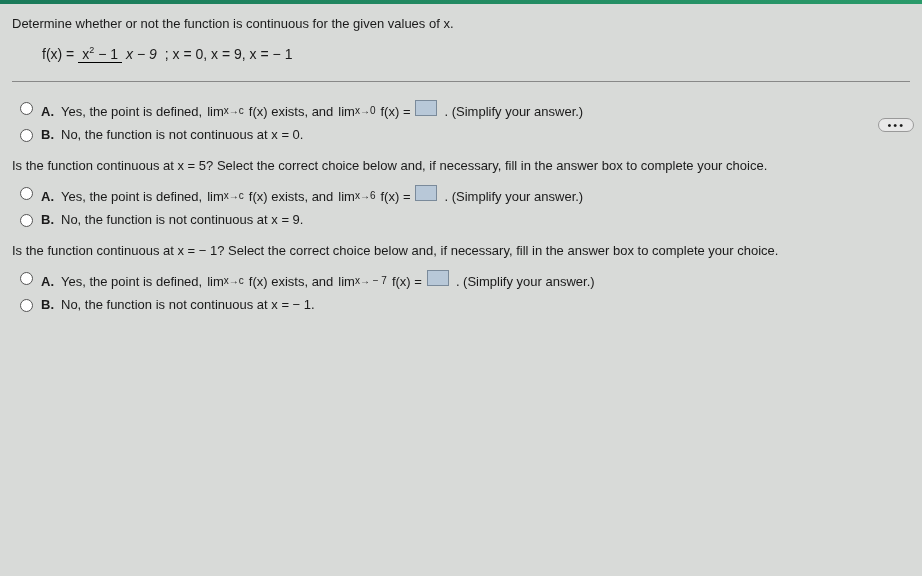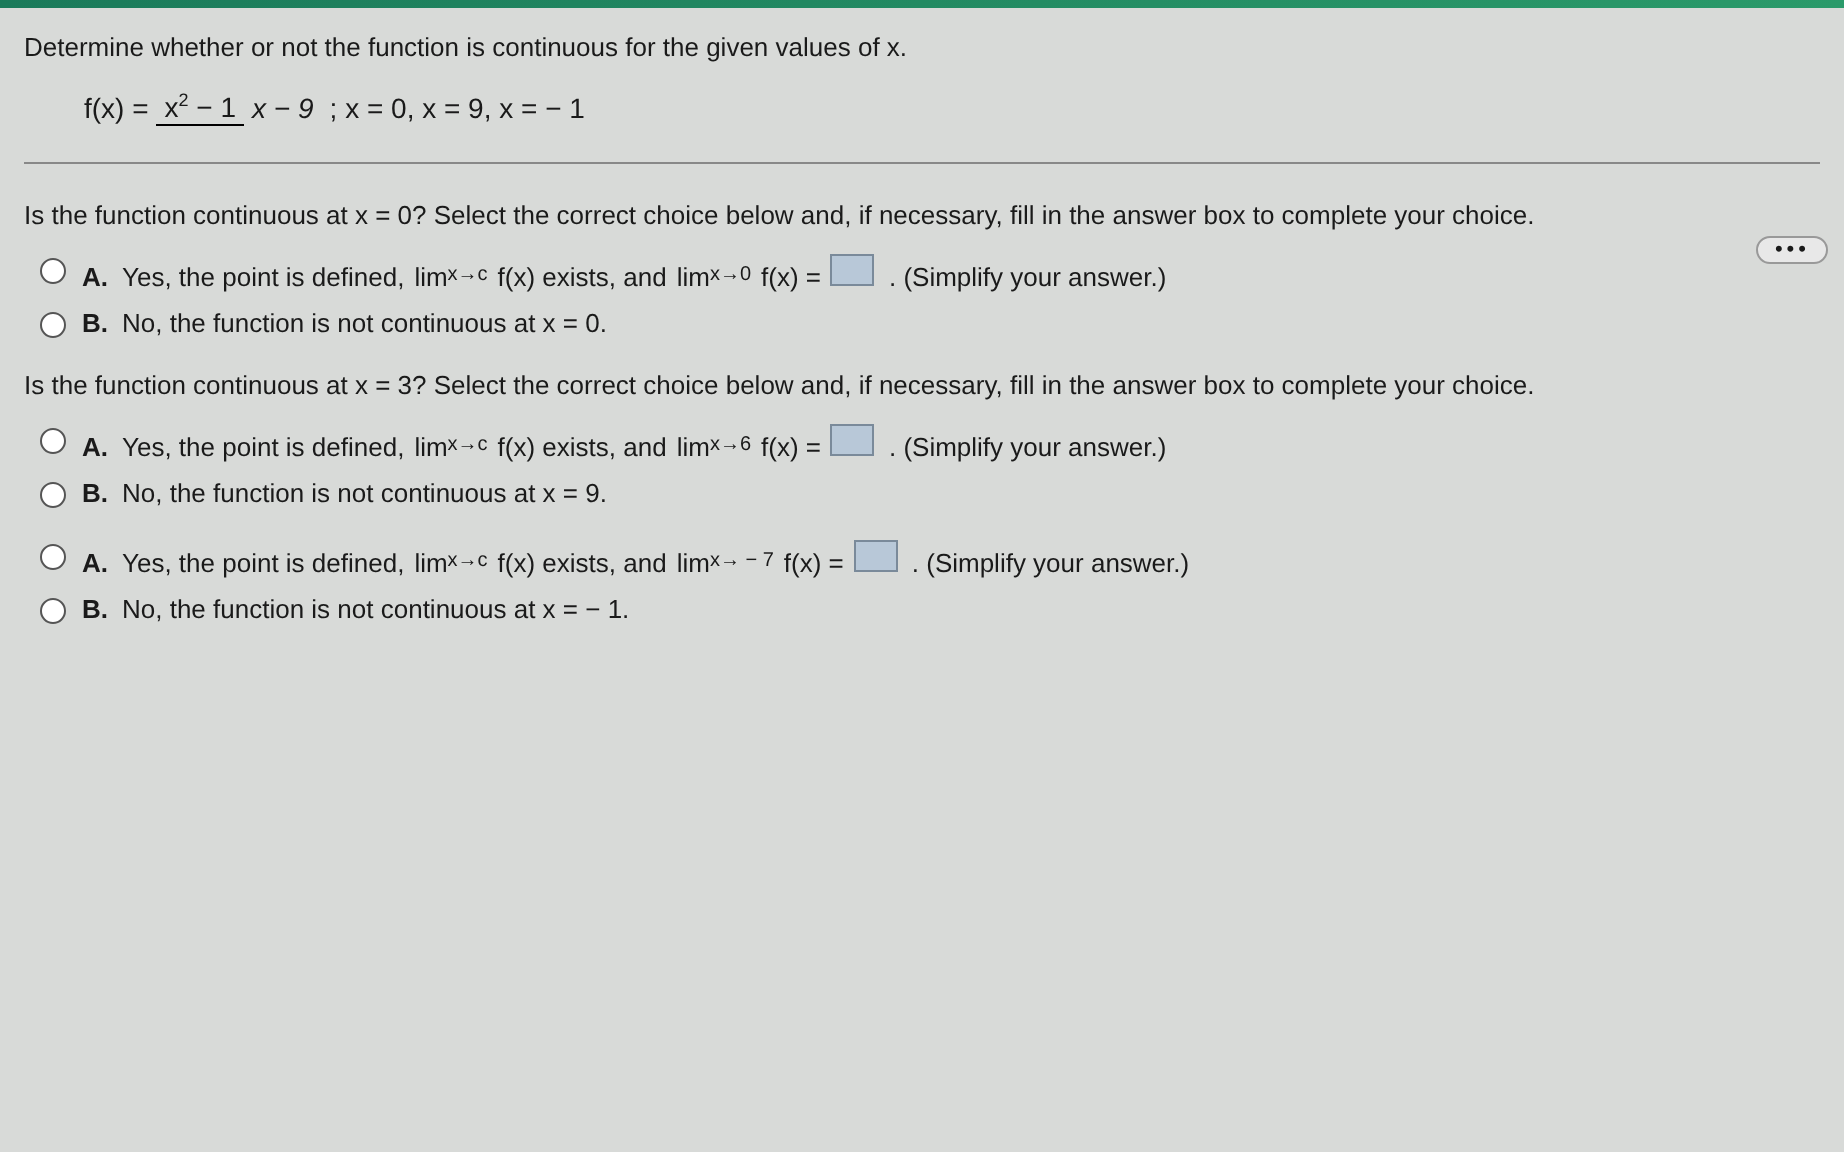--- a/index.html
+++ b/index.html
@@ -147,21 +147,20 @@
     <span class="den">x − 9</span>
   </span>
   <span>; x = 0, x = 9, x = − 1</span>
 </div>
 
 <hr class="divider">
 
 <div class="more-btn">•••</div>
 
 <div class="section">
-  <div class="section-prompt">Is the function continuous at x = 0? Select the correct choice below and, if necessary, fill in the answer box to complete your choice.</div>
 
   <div class="choice">
     <div class="radio"></div>
     <div class="choice-content">
       <div class="choice-text">
         <span class="choice-label">A.</span>
         <span>Yes, the point is defined,</span>
         <span class="lim-block">
           <span class="lim-top">lim</span>
           <span class="lim-bot">x→c</span>
@@ -181,21 +180,21 @@
   <div class="choice">
     <div class="radio"></div>
     <div class="choice-text">
       <span class="choice-label">B.</span>
       <span>No, the function is not continuous at x = 0.</span>
     </div>
   </div>
 </div>
 
 <div class="section">
-  <div class="section-prompt">Is the function continuous at x = 3? Select the correct choice below and, if necessary, fill in the answer box to complete your choice.</div>
+  <div class="section-prompt">Is the function continuous at x = 5? Select the correct choice below and, if necessary, fill in the answer box to complete your choice.</div>
 
   <div class="choice">
     <div class="radio"></div>
     <div class="choice-content">
       <div class="choice-text">
         <span class="choice-label">A.</span>
         <span>Yes, the point is defined,</span>
         <span class="lim-block">
           <span class="lim-top">lim</span>
           <span class="lim-bot">x→c</span>
@@ -215,20 +214,21 @@
   <div class="choice">
     <div class="radio"></div>
     <div class="choice-text">
       <span class="choice-label">B.</span>
       <span>No, the function is not continuous at x = 9.</span>
     </div>
   </div>
 </div>
 
 <div class="section">
+  <div class="section-prompt">Is the function continuous at x = − 1? Select the correct choice below and, if necessary, fill in the answer box to complete your choice.</div>
 
   <div class="choice">
     <div class="radio"></div>
     <div class="choice-content">
       <div class="choice-text">
         <span class="choice-label">A.</span>
         <span>Yes, the point is defined,</span>
         <span class="lim-block">
           <span class="lim-top">lim</span>
           <span class="lim-bot">x→c</span>

